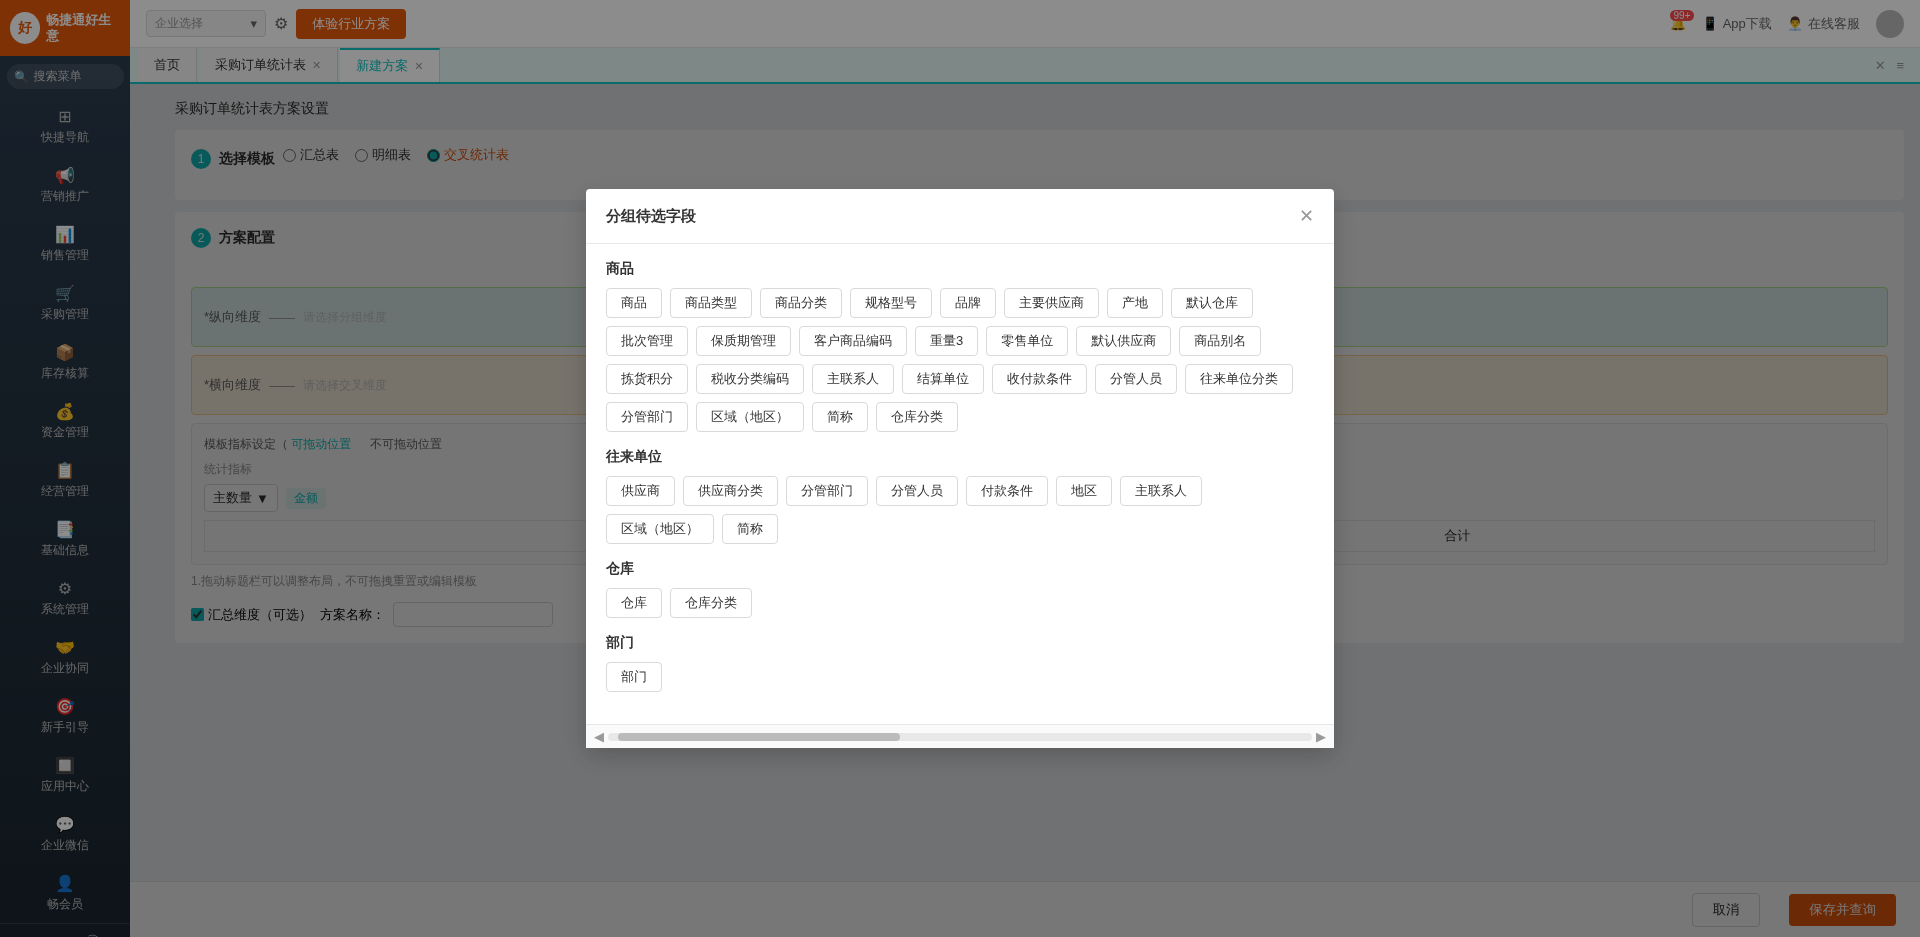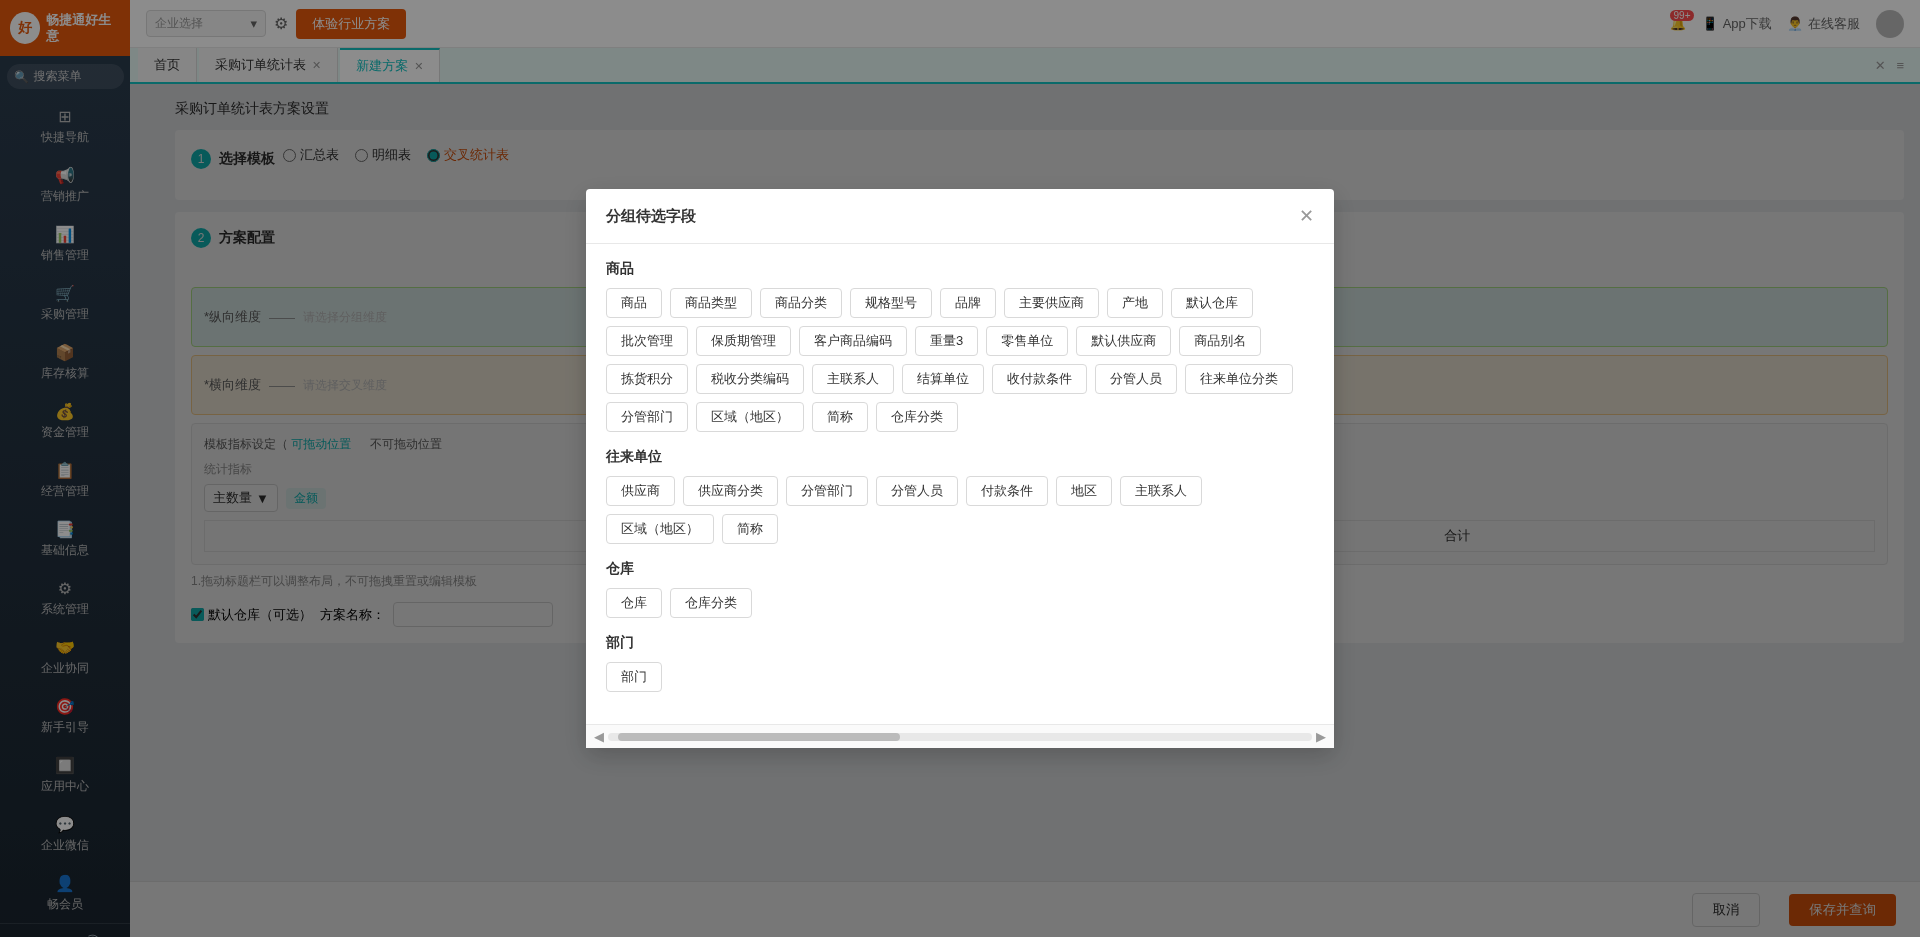--- a/index.html
+++ b/index.html
@@ -352,21 +352,21 @@
         <div class="summary-cell">合计</div>
         <div class="summary-cell">合计</div>
       </div>
     </div>
 
     <div class="hint-text">1.拖动标题栏可以调整布局，不可拖拽重置或编辑模板</div>
 
     <div class="save-area">
       <label class="save-checkbox">
         <input type="checkbox" checked="" style="accent-color: rgb(19, 194, 194);">
-        <span>默认仓库（可选）</span>
+        <span>汇总维度（可选）</span>
       </label>
       <span>方案名称：</span>
       <input class="save-input" type="text" style="">
     </div>
   </div>
 </div>
 
 <div class="bottom-bar" style="filter:brightness(0.85);">
   <button class="btn-cancel">取消</button>
   <button class="btn-save">保存并查询</button>

